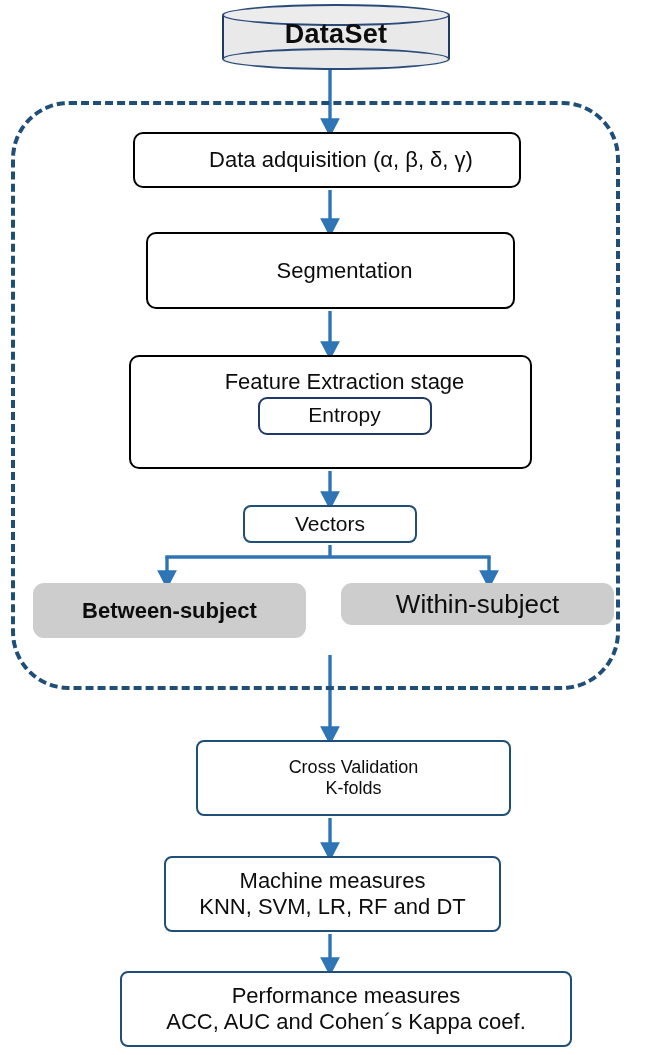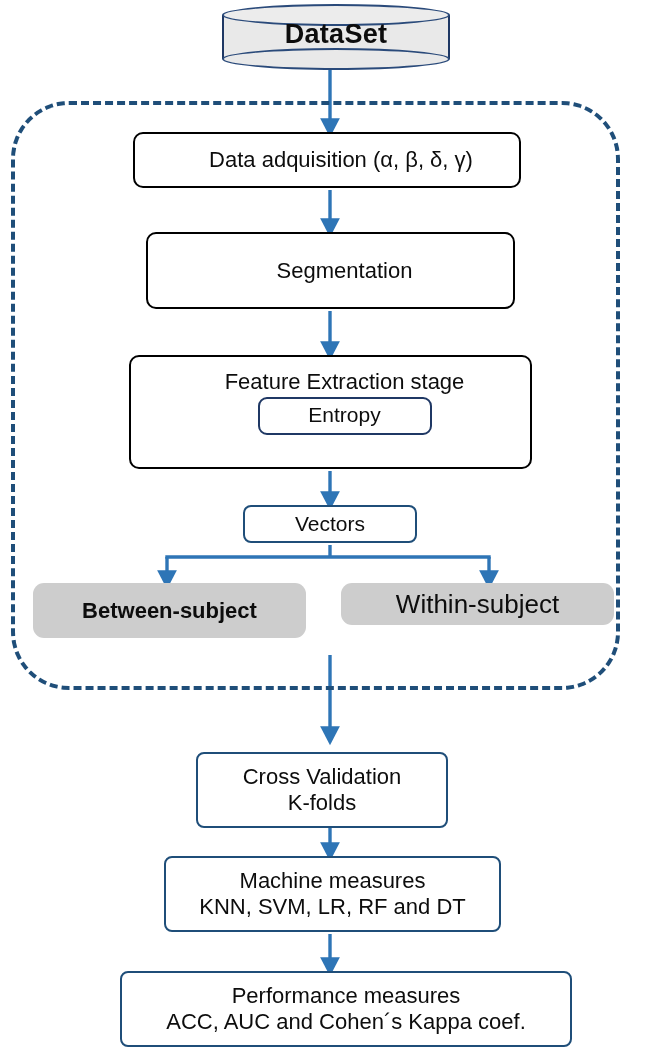--- a/index.html
+++ b/index.html
@@ -179,24 +179,23 @@
   #node-within {
     left: 341px;
     top: 583px;
     width: 273px;
     height: 42px;
     font-size: 26px;
   }
   #node-crossval {
     left: 196px;
     top: 740px;
-    width: 252px;
+    width: 315px;
     height: 76px;
-    font-size: 22px;
-    margin-top: 12px;
+    font-size: 18px;
   }
   #node-ml {
     left: 164px;
     top: 856px;
     width: 337px;
     height: 76px;
     font-size: 22px;
   }
   #node-performance {
     left: 120px;

